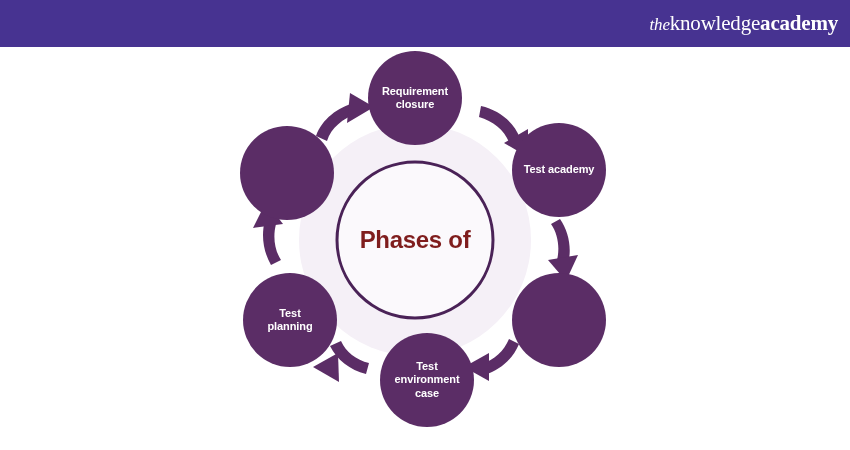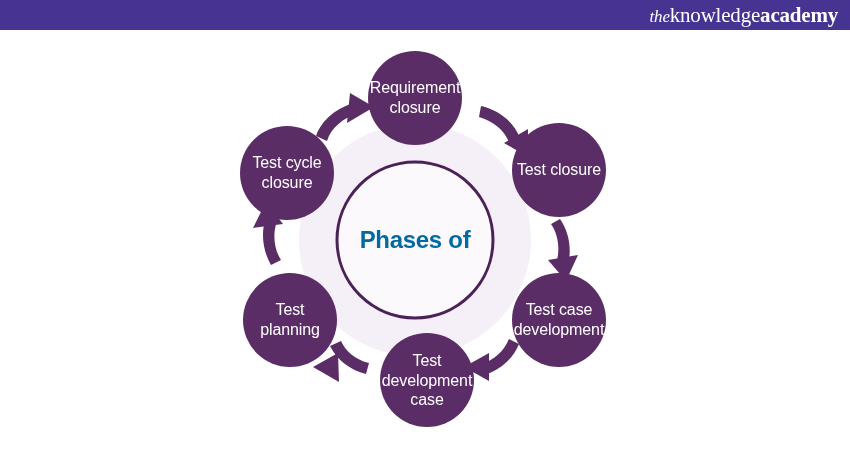--- a/index.html
+++ b/index.html
@@ -7,21 +7,21 @@
     width:850px;height:450px;
     background:#ffffff;
     font-family:"Liberation Sans",sans-serif;
     overflow:hidden;
     position:relative;
   }
   #page{position:relative;width:850px;height:450px;background:#fff;}
 
   
   .header{
-    position:absolute;left:0;top:0;width:850px;height:30px;
+    position:absolute;left:0;top:0;width:850px;height:47px;
     background:#473391;
     display:flex;align-items:center;justify-content:flex-end;
   }
   .logo{
     color:#ffffff;
     font-family:"Liberation Serif","DejaVu Serif",serif;
     font-size:21px;
     letter-spacing:-0.2px;
     margin-right:12px;
     white-space:nowrap;
@@ -32,32 +32,32 @@
   .logo .academy{font-weight:700;}
 
   
   .stage{position:absolute;left:0;top:33px;width:850px;height:417px;}
   .svgwrap{position:absolute;left:0;top:0;width:850px;height:417px;}
 
   
   .node-label{
     position:absolute;
     color:#ffffff;
-    font-size:16px;
-    font-weight:400;
+    font-size:11px;
+    font-weight:700;
     line-height:1.22;
     text-align:center;
     width:96px;
     transform:translate(-50%,-50%);
     pointer-events:none;
     letter-spacing:-0.1px;
   }
   .center-label{
     position:absolute;
-    color:#0369a1;
+    color:#7f1d1d;
     font-size:24px;
     font-weight:700;
     line-height:1.22;
     text-align:center;
     width:170px;
     transform:translate(-50%,-50%);
     letter-spacing:-0.3px;
   }
 </style>
 </head>
@@ -114,42 +114,34 @@
       <circle cx="290" cy="287" r="47" fill="#5B2D66"></circle>
       <circle cx="287" cy="140" r="47" fill="#5B2D66"></circle>
     </svg>
 
     <div class="node-label" style="left:415px;top:65px;">
       <div>Requirement</div>
       <div>closure</div>
     </div>
 
     <div class="node-label" style="left:559px;top:137px;width:108px;">
-      <div>Test closure</div>
+      <div>Test academy</div>
     </div>
 
-    <div class="node-label" style="left:559px;top:287px;">
-      <div>Test case</div>
-      <div>development</div>
-    </div>
 
     <div class="node-label" style="left:427px;top:347px;">
       <div>Test</div>
-      <div>development</div>
+      <div>environment</div>
       <div>case</div>
     </div>
 
     <div class="node-label" style="left:290px;top:287px;">
       <div>Test</div>
       <div>planning</div>
     </div>
 
-    <div class="node-label" style="left:287px;top:140px;">
-      <div>Test cycle</div>
-      <div>closure</div>
-    </div>
 
     <div class="center-label" style="left:415px;top:207px;">
       <div>Phases of</div>
     </div>
 
   </div>
 </div>
 
 </body></html>

